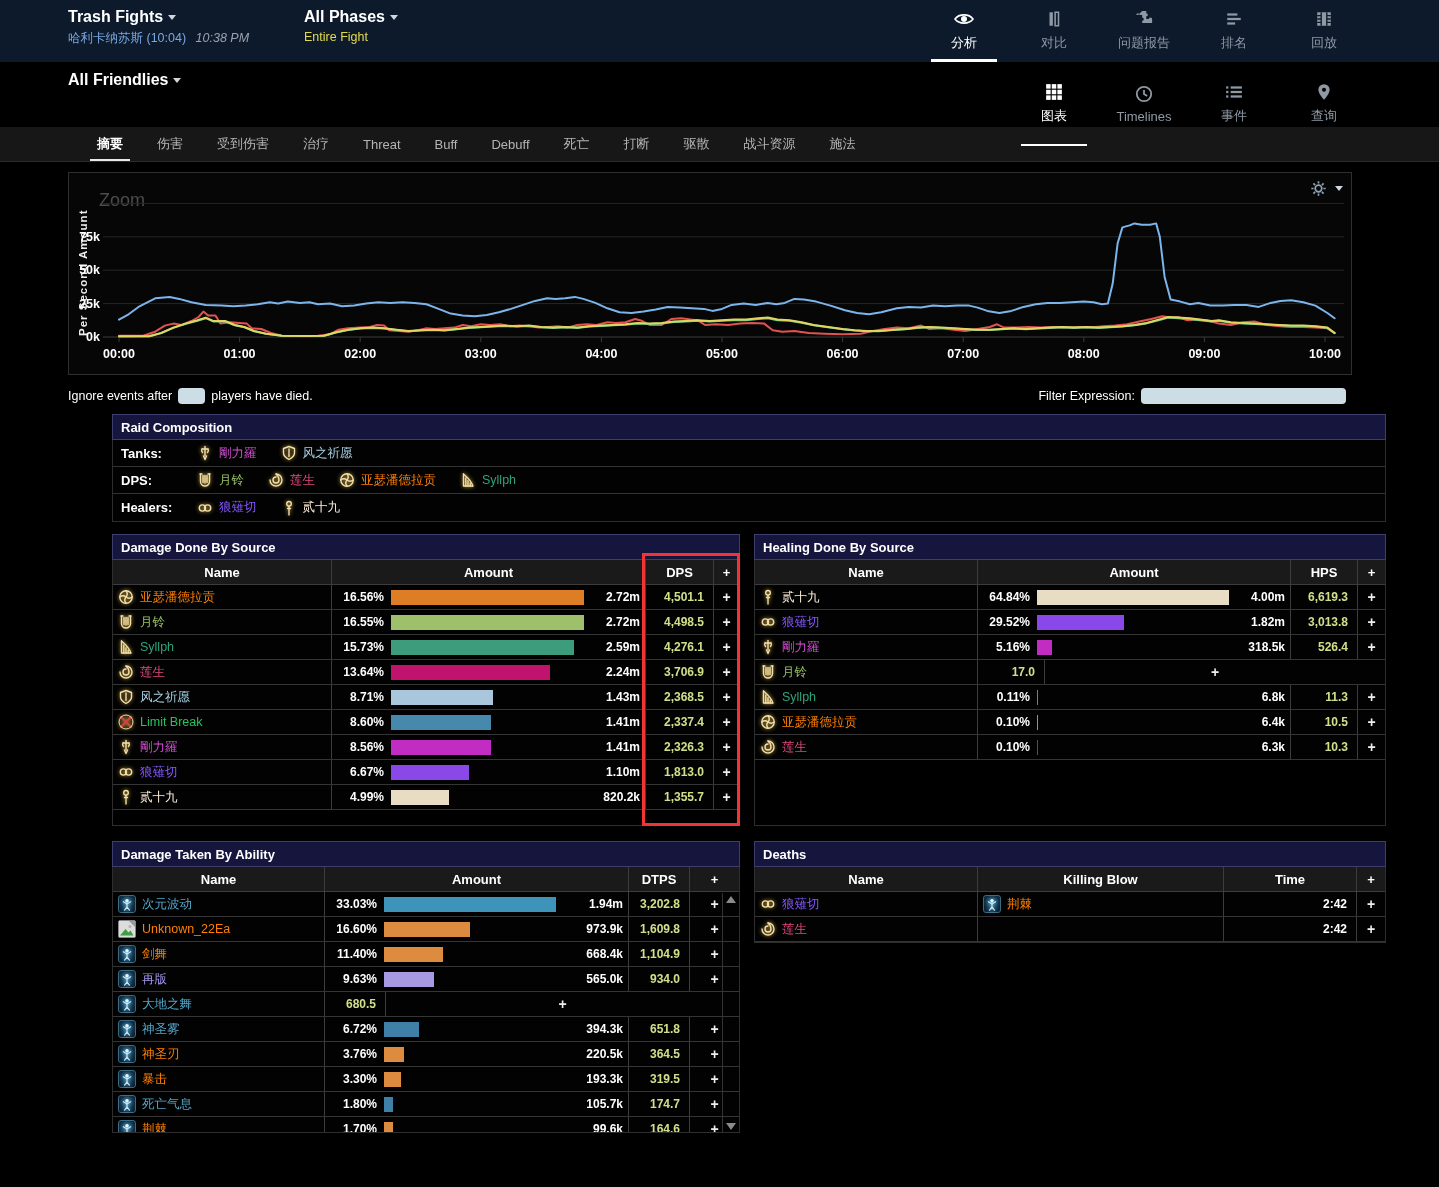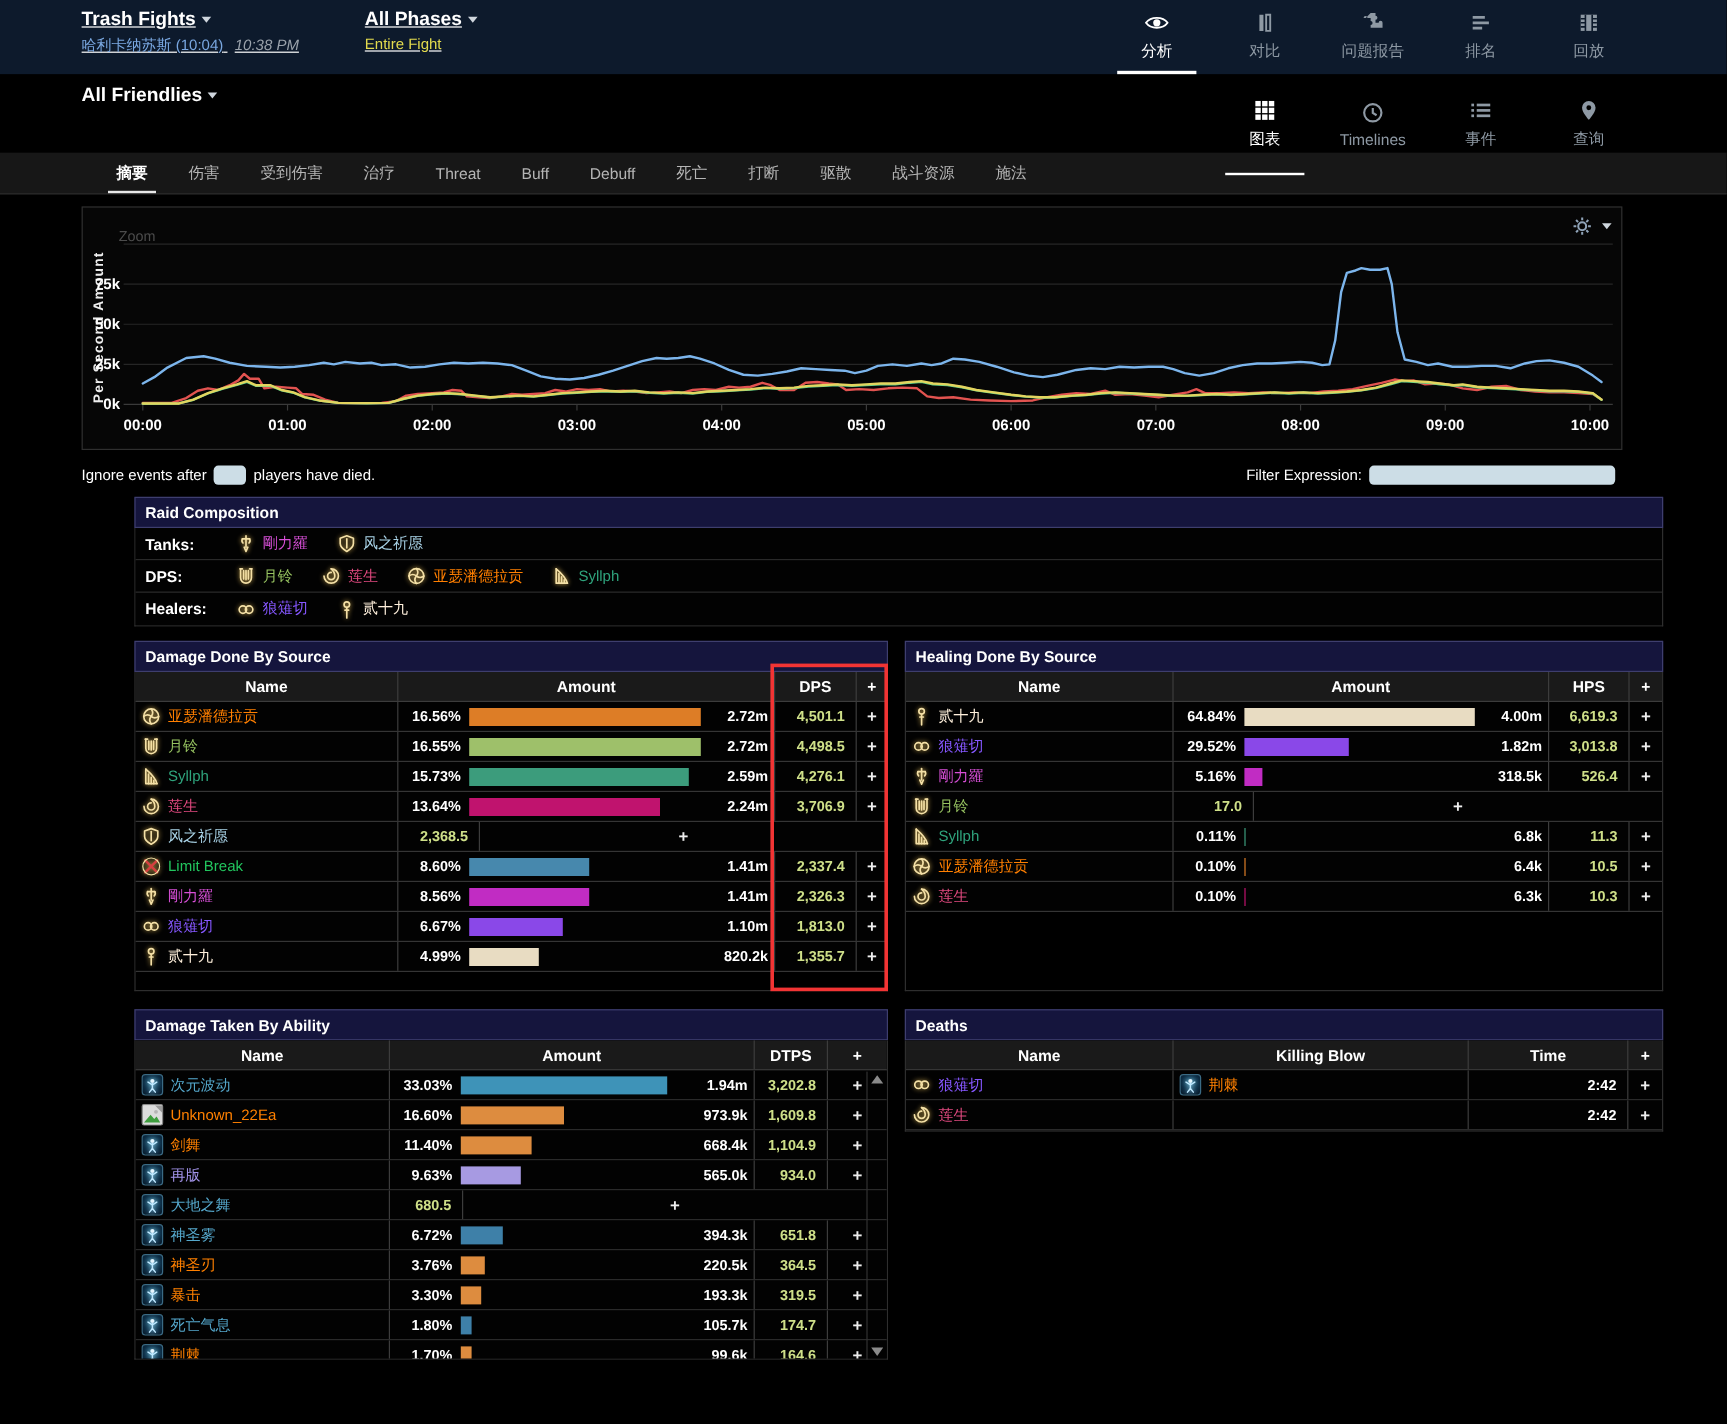--- a/index.html
+++ b/index.html
@@ -1,21 +1,21 @@
 <!DOCTYPE html>
 <html><head>
 <meta charset="utf-8">
 <style>
   * { margin:0; padding:0; box-sizing:border-box; }
   html,body { background:#000; width:1439px; height:1187px; overflow:hidden;
     font-family:"Liberation Sans", sans-serif; color:#fff; }
   .caret { display:inline-block; width:0; height:0; border-left:4px solid transparent;
     border-right:4px solid transparent; border-top:5px solid #cfd6dd; margin-left:5px; vertical-align:middle; }
   
-  .topbar { height:62px; background:#0d1a2c; display:flex; align-items:stretch; position:relative;text-decoration:underline; }
+  .topbar { height:62px; background:#0d1a2c; display:flex; align-items:stretch; position:relative; }
   .tb-block { padding:8px 0 0 0; }
   .tb-fight { margin-left:68px; width:236px; }
   .tb-title { font-size:16px; font-weight:bold; color:#fff; }
   .tb-sub { margin-top:4px; font-size:12.5px; }
   .tb-link { color:#79a7e0; }
   .tb-time { color:#9aa2ab; font-style:italic; margin-left:6px; }
   .tb-phase-sub { color:#e3db4e; }
   .top-nav { position:absolute; right:70px; top:0; height:62px; display:flex; }
   .nav-item { width:90px; height:62px; display:flex; flex-direction:column; align-items:center;
     justify-content:center; gap:3px; color:#8e99a4; font-size:13px; cursor:pointer; position:relative; }
@@ -37,21 +37,21 @@
   .tab { padding:0 17px; display:flex; align-items:center; color:#b5b5b5; font-size:13px;
     cursor:pointer; position:relative; }
   .tab.active { color:#fff; font-weight:bold; }
   .tab.active:after { content:""; position:absolute; left:10px; right:10px; bottom:0; height:2px; background:#e8e8e8; }
   
   .chart-panel { margin:10px 87px 0 68px; width:1284px; height:203px; background:#060606;
     border:1px solid #2f2f2f; position:relative; }
   .legend { position:absolute; top:6px; left:0; right:0; display:flex; justify-content:center; gap:18px; }
   .lg-item { display:flex; align-items:center; gap:6px; font-size:11.5px; font-weight:bold; color:#e8e8e8; }
   .lg-dash { width:16px; height:3px; border-radius:2px; }
-  .zoom-lbl { position:absolute; left:30px; top:17px; color:#4c4c4c; font-size:12px; }
+  .zoom-lbl { position:absolute; left:30px; top:17px; color:#4c4c4c; font-size:18px; }
   .ytitle { position:absolute; left:8px; top:28px; bottom:30px; writing-mode:vertical-rl;
     transform:rotate(180deg); text-align:center; font-size:11.5px; font-weight:bold; letter-spacing:1px; color:#eee; }
   .gear-wrap { position:absolute; right:8px; top:7px; display:flex; align-items:center; gap:3px; cursor:pointer; }
   .gear-wrap svg { width:17px; height:17px; }
   .chart-svg { position:absolute; left:3px; top:20px; }
   
   .controls { margin:13px 87px 0 68px; width:1284px; display:flex; align-items:center; font-size:12.5px; }
   .controls input { background:#ccdde6; border:none; border-radius:4px; height:16px; outline:none;
     margin:0 6px; padding:0 4px; font-size:11px; color:#123; }
   .inp-small { width:27px; }
@@ -512,20 +512,27 @@
               <span class="jicon">
                 <svg viewBox="0 0 16 16">
                   <g stroke="#f4e0a6" stroke-width="1.4" fill="none" stroke-linecap="round" stroke-linejoin="round">
                     <path d="M8 1.5 L13.5 3.5 V8 C13.5 11.5 8 14.5 8 14.5 C8 14.5 2.5 11.5 2.5 8 V3.5 Z"></path>
                     <path d="M8 4 V11.5"></path>
                   </g>
                 </svg>
               </span>
               <span style="color:#a8d2e6">风之祈愿</span>
             </div>
+            <div class="cell c-amt" style="width:314px">
+              <span class="pct">8.71%</span>
+              <span class="track">
+                <span class="bar" style="width:51.54%;background:#a9c7dc"></span>
+              </span>
+              <span class="amt">1.43m</span>
+            </div>
             <div class="cell c-val" style="width:68px">2,368.5</div>
             <div class="cell c-plus" style="flex:1">+</div>
           </div>
           <div class="trow">
             <div class="cell c-name" style="width:219px">
               <span class="jicon">
                 <svg viewBox="0 0 16 16">
                   <g stroke="#d64040" stroke-width="2" stroke-linecap="round">
                     <path d="M3 3 L13 13 M13 3 L3 13"></path>
                   </g>

